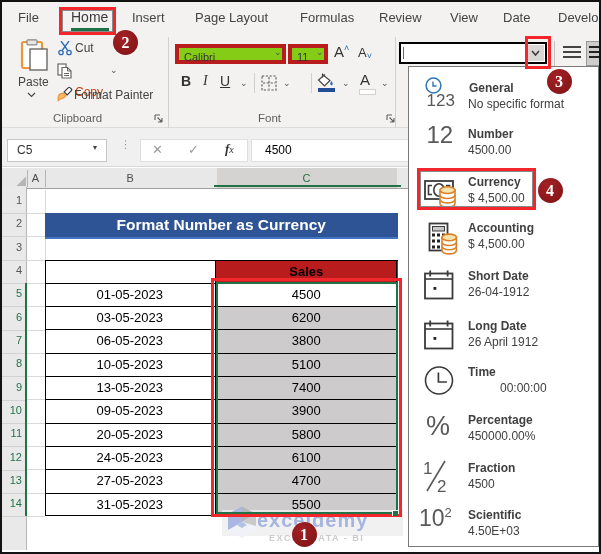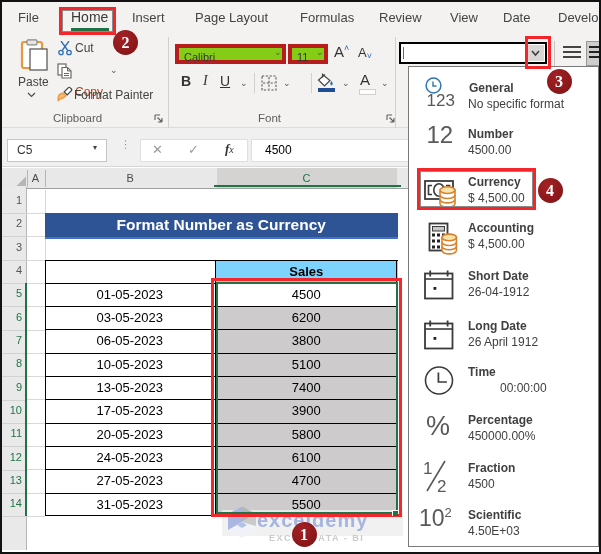--- a/index.html
+++ b/index.html
@@ -217,32 +217,32 @@
     <div class="abs" style="left:27px;top:422.8px;width:18px;height:1px;background:#d9d9d9;"></div>
     <div class="abs" style="left:27px;top:446.1px;width:18px;height:1px;background:#d9d9d9;"></div>
     <div class="abs" style="left:27px;top:469.4px;width:18px;height:1px;background:#d9d9d9;"></div>
     <div class="abs" style="left:27px;top:492.7px;width:18px;height:1px;background:#d9d9d9;"></div>
     <div class="abs" style="left:27px;top:516.0px;width:18px;height:1px;background:#d9d9d9;"></div>
 
     <div class="abs" style="left:45px;top:212.7px;width:352.5px;height:24px;background:#2f5496;"></div>
     <div class="abs" style="left:45px;top:236.7px;width:352.5px;height:2.5px;background:#4472c4;"></div>
     <div class="abs" style="left:45px;top:216px;width:352.5px;text-align:center;font-weight:bold;font-size:15.5px;color:#fff;">Format Number as Currency</div>
     <div class="abs" style="left:44.5px;top:259.5px;width:353px;height:256.8px;">
-      <div class="cell" style="left:170.5px;top:0;width:182.5px;height:23.3px;background:#7dd3fc;font-weight:bold;line-height:24px;">Sales</div>
+      <div class="cell" style="left:170.5px;top:0;width:182.5px;height:23.3px;background:#b91c1c;font-weight:bold;line-height:24px;">Sales</div>
       <div class="cell" style="left:0;top:23.30px;width:170.5px;height:23.33px;background:#fff;line-height:23px;">01-05-2023</div>
       <div class="cell" style="left:170.5px;top:23.30px;width:182.5px;height:23.33px;background:#fff;line-height:23px;">4500</div>
       <div class="cell" style="left:0;top:46.63px;width:170.5px;height:23.33px;background:#fff;line-height:23px;">03-05-2023</div>
       <div class="cell" style="left:170.5px;top:46.63px;width:182.5px;height:23.33px;background:#cdcbcb;line-height:23px;">6200</div>
       <div class="cell" style="left:0;top:69.96px;width:170.5px;height:23.33px;background:#fff;line-height:23px;">06-05-2023</div>
       <div class="cell" style="left:170.5px;top:69.96px;width:182.5px;height:23.33px;background:#cdcbcb;line-height:23px;">3800</div>
       <div class="cell" style="left:0;top:93.29px;width:170.5px;height:23.33px;background:#fff;line-height:23px;">10-05-2023</div>
       <div class="cell" style="left:170.5px;top:93.29px;width:182.5px;height:23.33px;background:#cdcbcb;line-height:23px;">5100</div>
       <div class="cell" style="left:0;top:116.62px;width:170.5px;height:23.33px;background:#fff;line-height:23px;">13-05-2023</div>
       <div class="cell" style="left:170.5px;top:116.62px;width:182.5px;height:23.33px;background:#cdcbcb;line-height:23px;">7400</div>
-      <div class="cell" style="left:0;top:139.95px;width:170.5px;height:23.33px;background:#fff;line-height:23px;">17-05-2023</div>
+      <div class="cell" style="left:0;top:139.95px;width:170.5px;height:23.33px;background:#fff;line-height:23px;">09-05-2023</div>
       <div class="cell" style="left:170.5px;top:139.95px;width:182.5px;height:23.33px;background:#cdcbcb;line-height:23px;">3900</div>
       <div class="cell" style="left:0;top:163.28px;width:170.5px;height:23.33px;background:#fff;line-height:23px;">20-05-2023</div>
       <div class="cell" style="left:170.5px;top:163.28px;width:182.5px;height:23.33px;background:#cdcbcb;line-height:23px;">5800</div>
       <div class="cell" style="left:0;top:186.61px;width:170.5px;height:23.33px;background:#fff;line-height:23px;">24-05-2023</div>
       <div class="cell" style="left:170.5px;top:186.61px;width:182.5px;height:23.33px;background:#cdcbcb;line-height:23px;">6100</div>
       <div class="cell" style="left:0;top:209.94px;width:170.5px;height:23.33px;background:#fff;line-height:23px;">27-05-2023</div>
       <div class="cell" style="left:170.5px;top:209.94px;width:182.5px;height:23.33px;background:#cdcbcb;line-height:23px;">4700</div>
       <div class="cell" style="left:0;top:233.27px;width:170.5px;height:23.33px;background:#fff;line-height:23px;">31-05-2023</div>
       <div class="cell" style="left:170.5px;top:233.27px;width:182.5px;height:23.33px;background:#cdcbcb;line-height:23px;">5500</div>
       <div class="abs" style="left:0;top:0.00px;width:353px;height:1.2px;background:#000;"></div>

